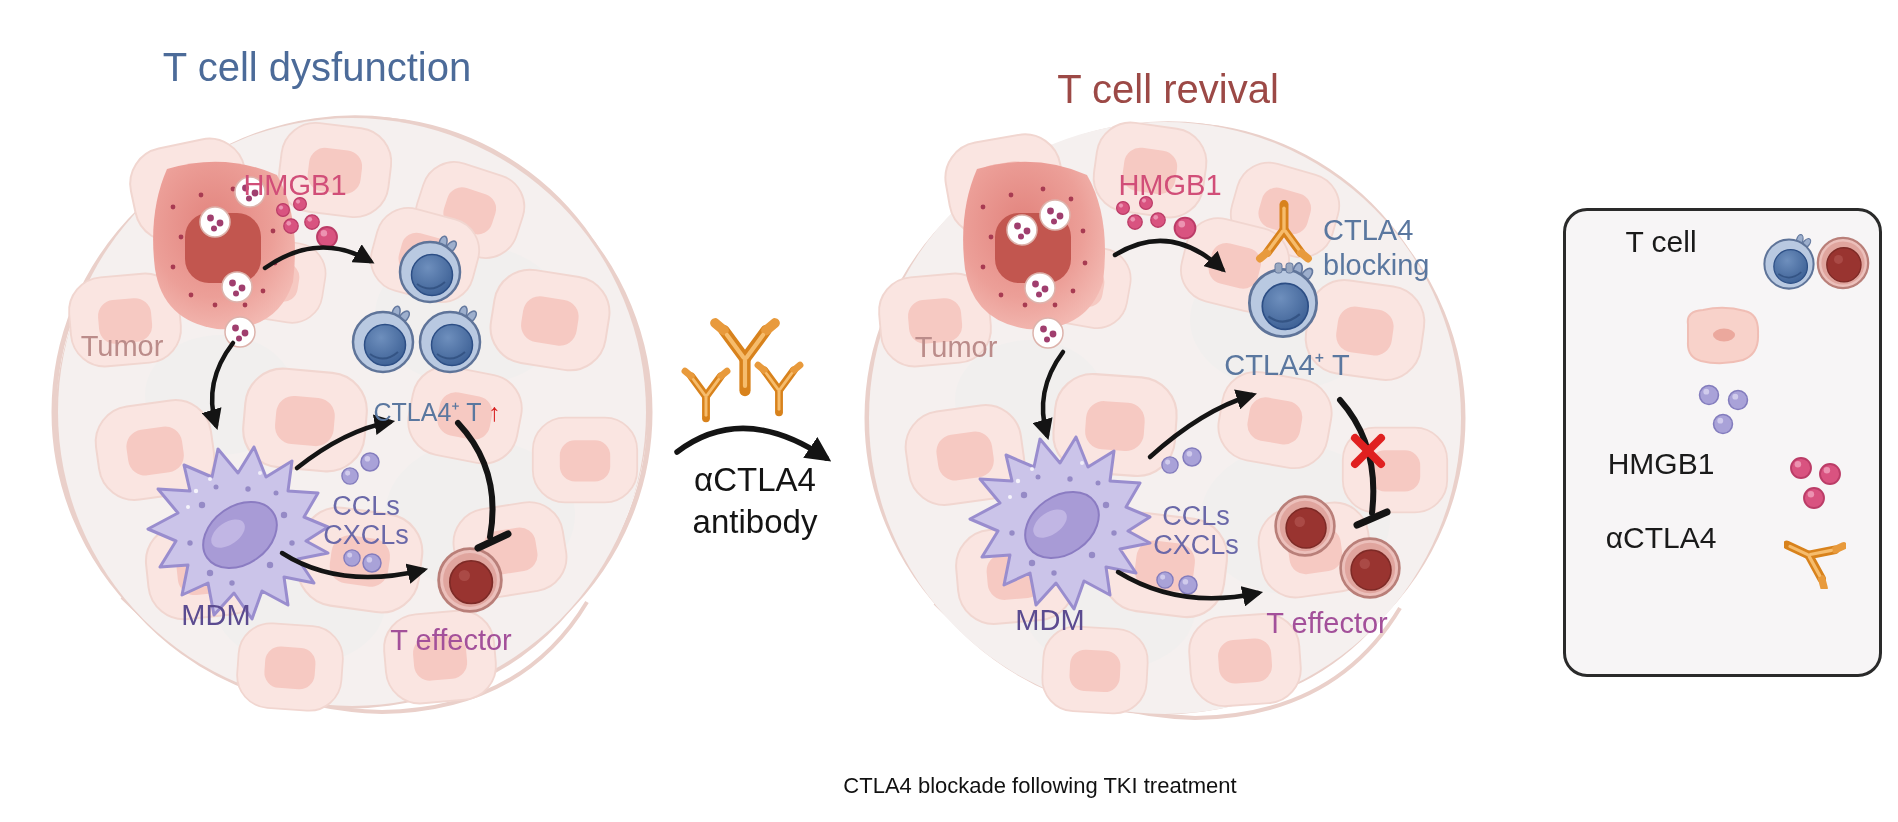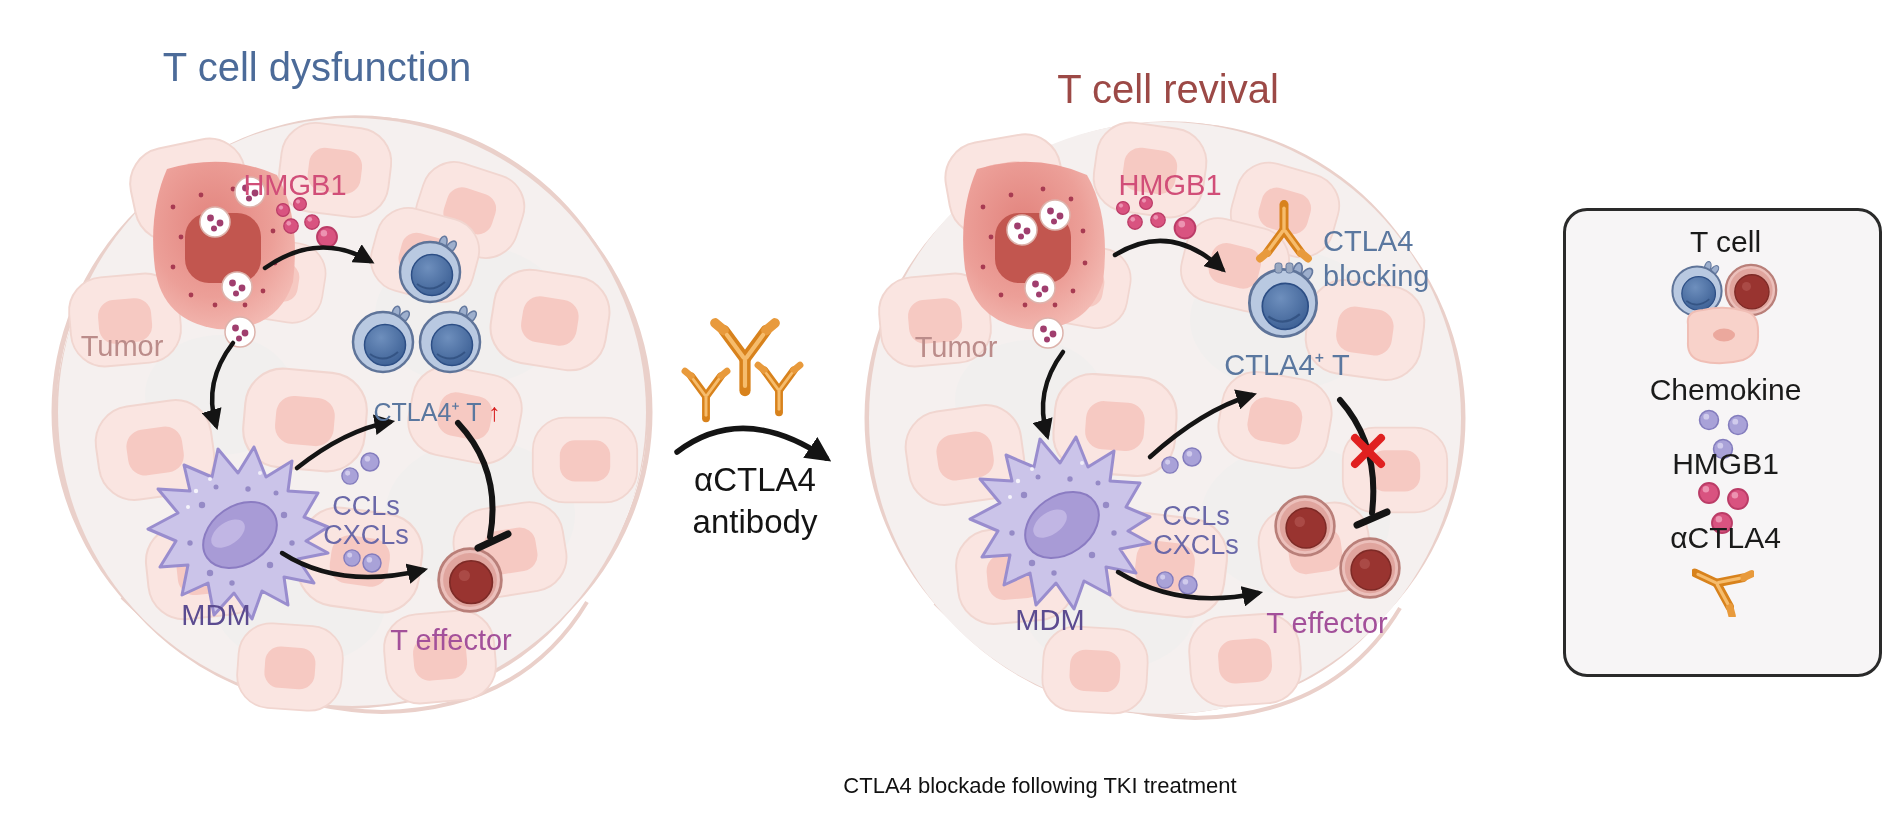--- a/index.html
+++ b/index.html
@@ -3,21 +3,21 @@
 <meta charset="utf-8">
 <style>
   html,body{margin:0;padding:0;background:#fff;}
   .stage{position:relative;width:1898px;height:822px;background:#fff;overflow:hidden;
          font-family:Liberation Sans, sans-serif;border-radius:13px;}
   .lbl{position:absolute;transform:translate(-50%,-50%);white-space:nowrap;line-height:1.08;}
   .lbl.block{text-align:center;}
   svg{position:absolute;display:block;}
   .legend-box{position:absolute;left:1563px;top:208px;width:319px;height:469px;
               background:#f7f5f6;border:3px solid #2a2a2a;border-radius:24px;box-sizing:border-box;}
-  .legend-row{display:flex;align-items:center;height:74px;flex-direction:column;}
+  .legend-row{display:flex;height:74px;}
   .legend-row:first-child{margin-top:14px;}
   .legend-label{width:178px;text-align:center;font-size:30px;color:#1a1a1a;padding-left:6px;}
   .legend-icon{flex:1;display:flex;justify-content:center;align-items:center;}
   .legend-icon svg{position:static;}
 </style>
 </head>
 <body>
 
 <div class="stage">
 
@@ -295,21 +295,21 @@
   <div class="lbl" style="left:451px;top:641px;font-size:29px;color:#a3509a;">T effector</div>
 
   <div class="lbl block" style="left:755px;top:501px;font-size:33px;color:#141414;line-height:1.28;">
     <div>αCTLA4</div>
     <div>antibody</div>
   </div>
 
   <div class="lbl" style="left:1168px;top:70px;font-size:40px;color:#9c4946;margin-top:20px;">T cell revival</div>
   <div class="lbl" style="left:1170px;top:186px;font-size:29px;color:#d14e78;">HMGB1</div>
   <div class="lbl" style="left:956px;top:348px;font-size:29px;color:#bb8c8a;">Tumor</div>
-  <div style="position:absolute;left:1323px;top:224px;font-size:29px;color:#5a779f;line-height:1.2;white-space:nowrap;">
+  <div style="position:absolute;left:1323px;top:213px;font-size:29px;color:#5a779f;line-height:1.2;white-space:nowrap;">
     <div>CTLA4</div>
     <div>blocking</div>
   </div>
   <div class="lbl" style="left:1287px;top:366px;font-size:29px;color:#5a779f;">CTLA4⁺ T</div>
   <div class="lbl block" style="left:1196px;top:531px;font-size:27px;color:#6a68a8;">
     <div>CCLs</div>
     <div>CXCLs</div>
   </div>
   <div class="lbl" style="left:1050px;top:621px;font-size:29px;color:#5b4b90;">MDM</div>
   <div class="lbl" style="left:1327px;top:624px;font-size:29px;color:#a3509a;">T effector</div>
@@ -327,21 +327,20 @@
     </div>
     <div class="legend-row">
       <div class="legend-icon">
         <svg width="92" height="64" viewBox="0 0 92 64">
           <path d="M 11,20 Q 9,7 26,6 Q 47,1 68,7 Q 82,10 81,30 Q 82,50 66,56 Q 44,62 24,57 Q 10,53 11,38 Z" fill="#f8d2ca" stroke="#f0beb5" stroke-width="2"></path>
           <ellipse cx="47" cy="31" rx="11" ry="6.5" fill="#eba89d"></ellipse>
         </svg>
       </div>
     </div>
     <div class="legend-row">
-      <div class="legend-label">Chemokine</div>
       <div class="legend-icon">
         <svg width="60" height="56" viewBox="0 0 60 56">
           <use href="#cdot" transform="translate(16,13) scale(1.05)"></use>
           <use href="#cdot" transform="translate(45,18) scale(1.05)"></use>
           <use href="#cdot" transform="translate(30,42) scale(1.05)"></use>
         </svg>
       </div>
     </div>
     <div class="legend-row">
       <div class="legend-label">HMGB1</div>

